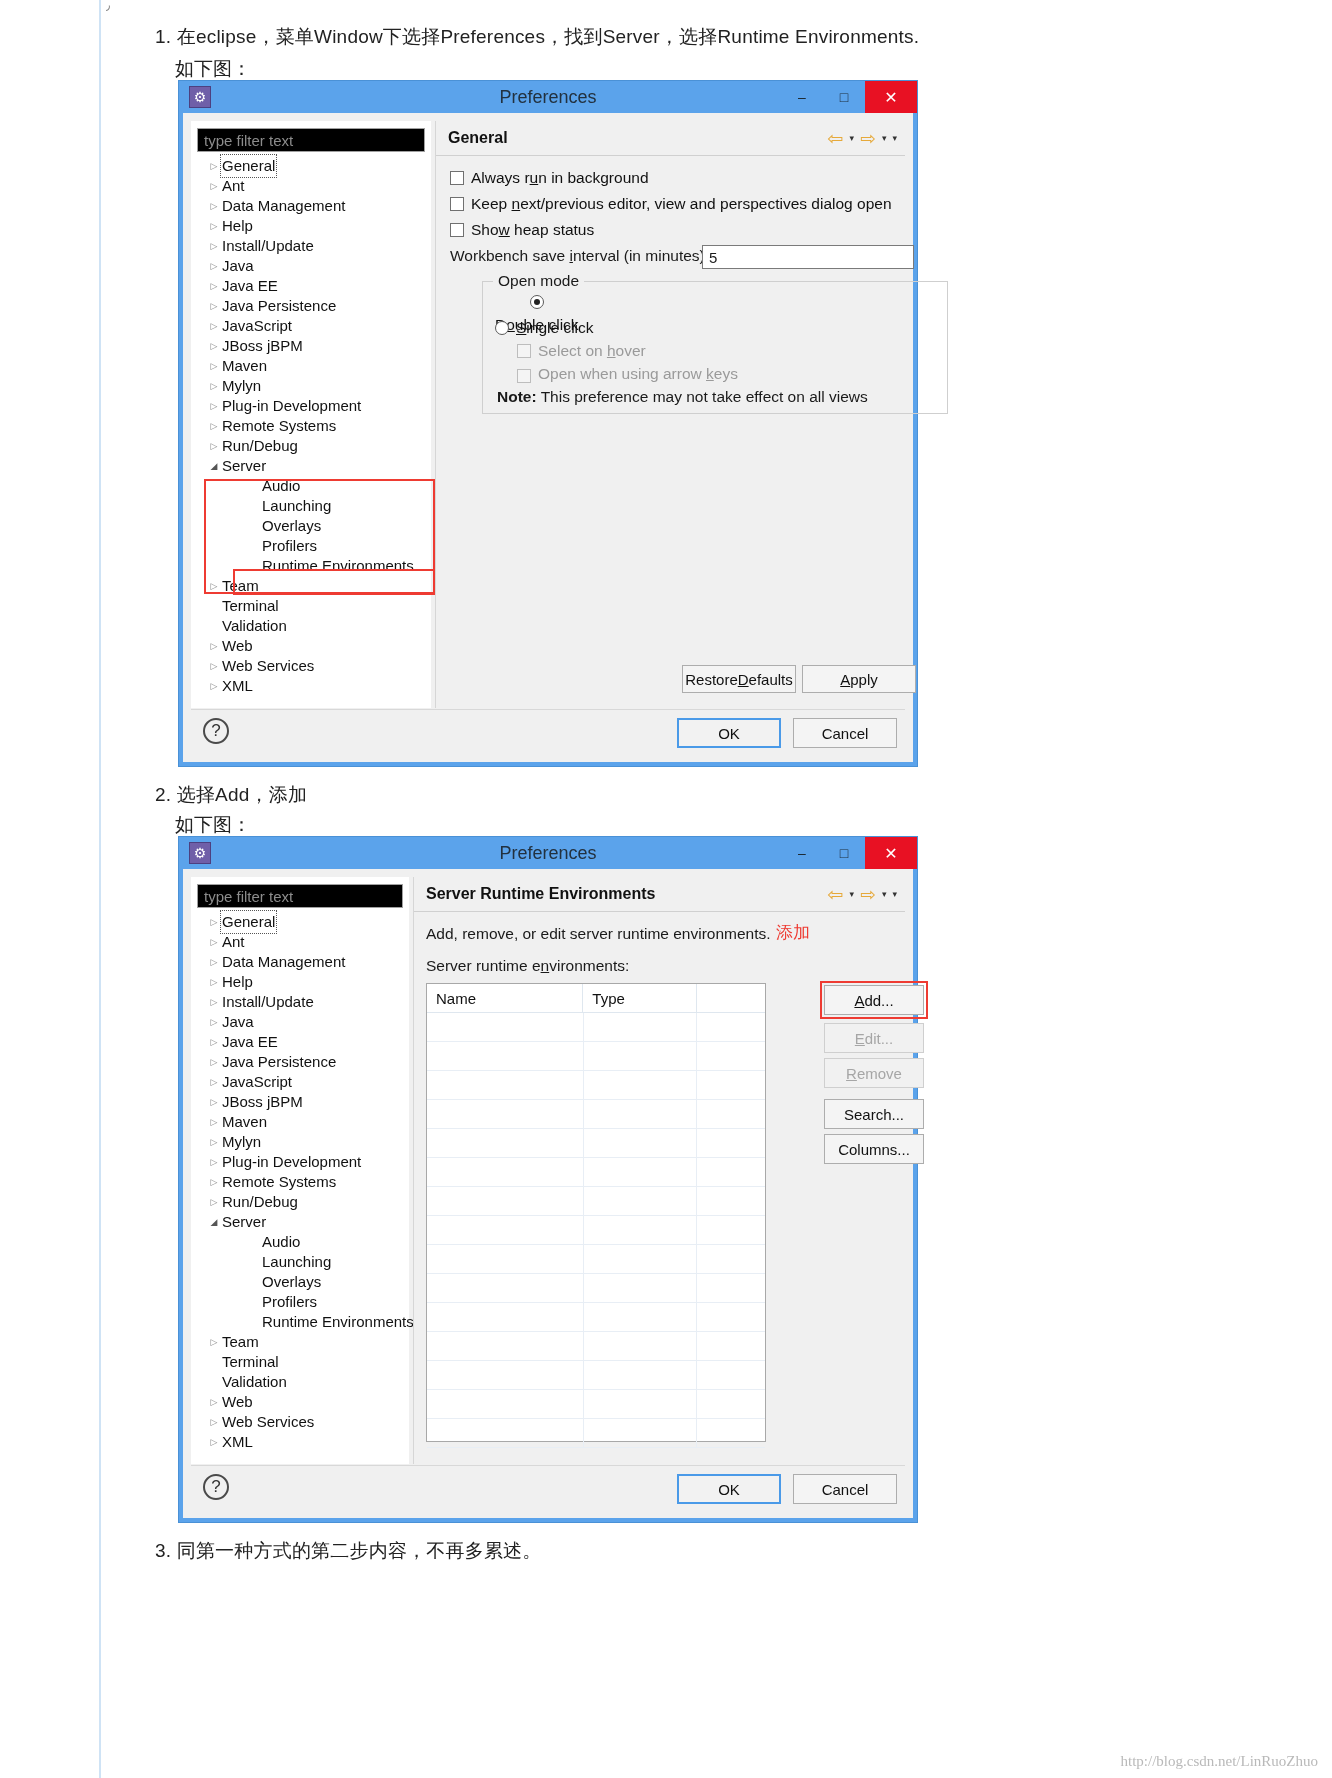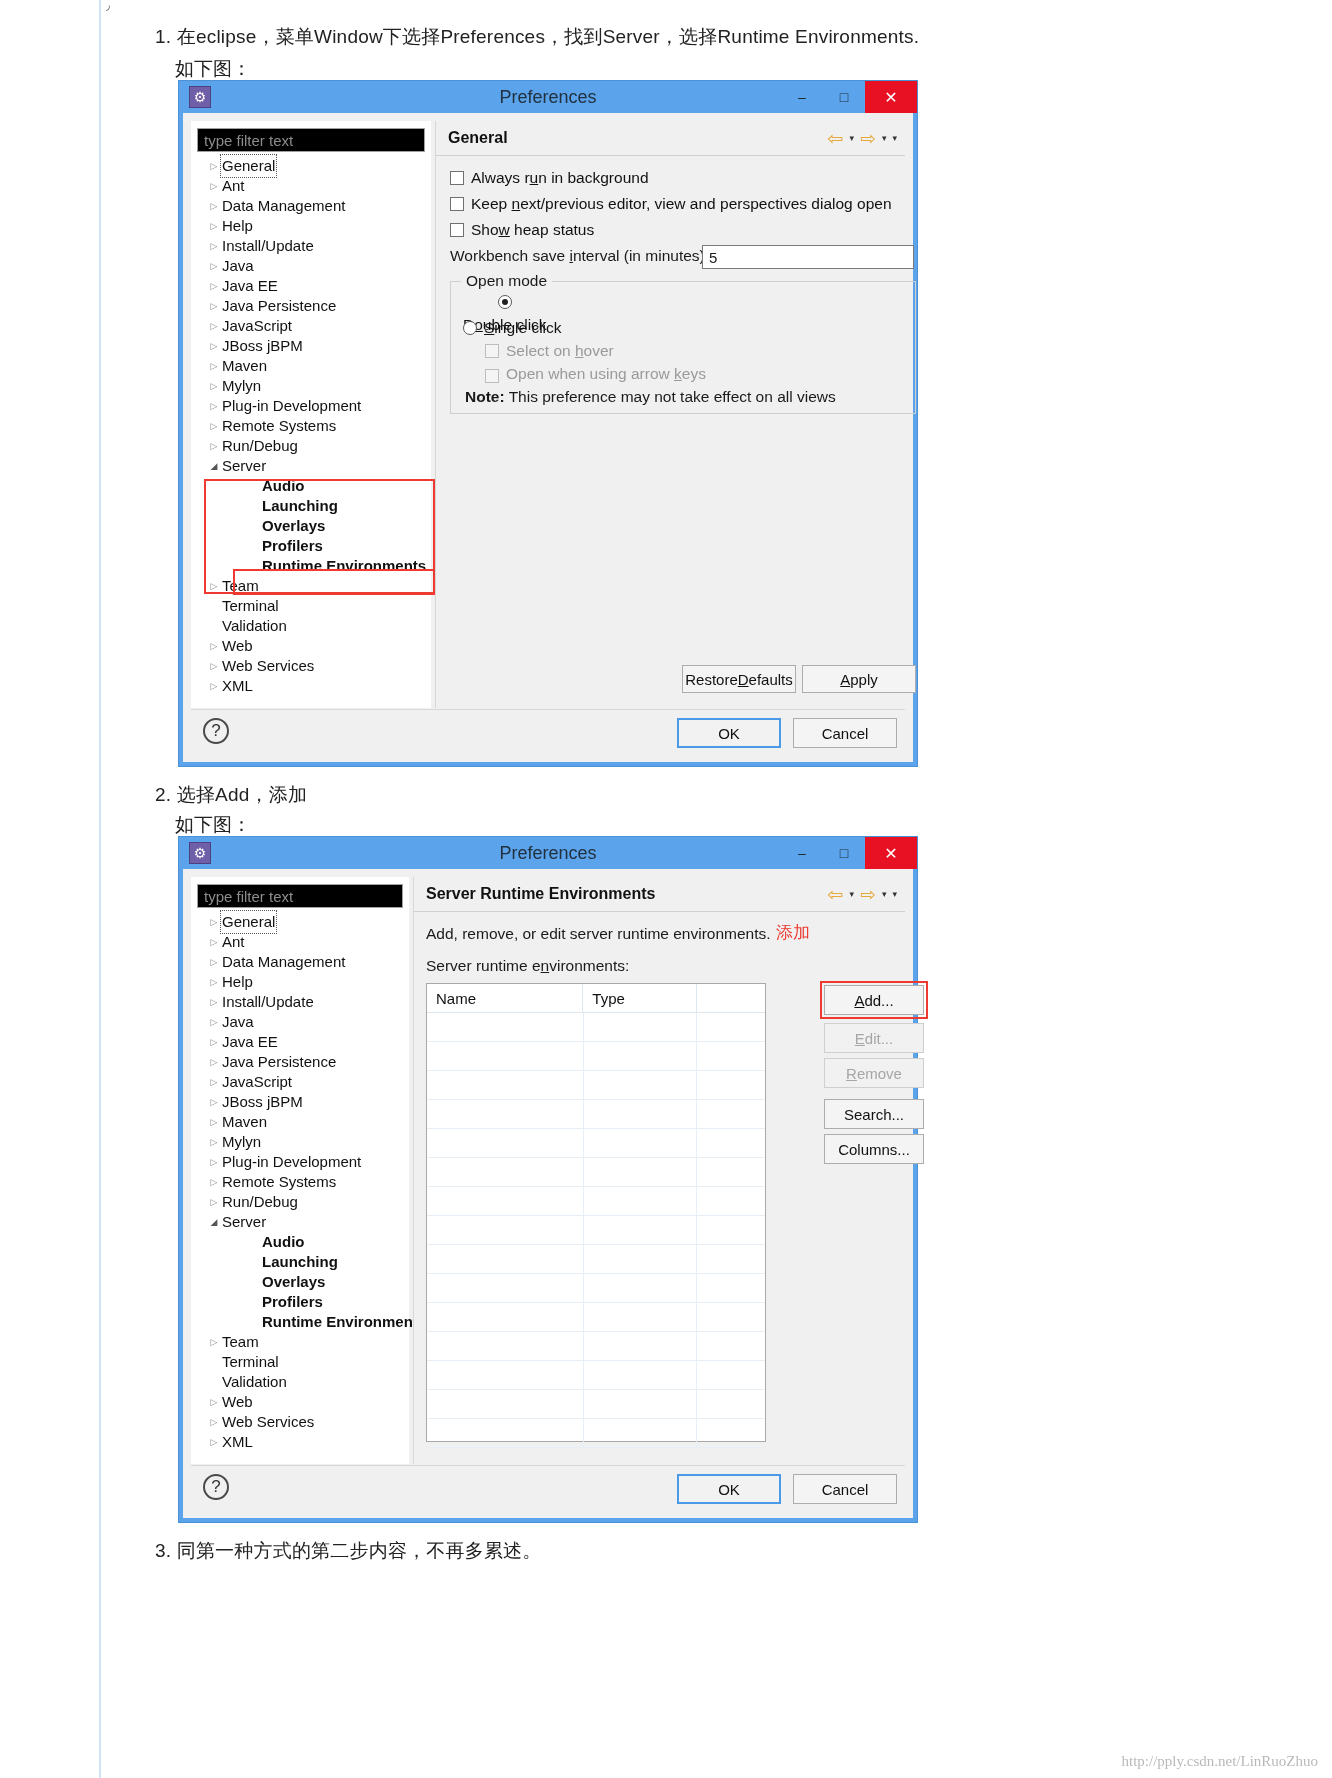--- a/index.html
+++ b/index.html
@@ -40,21 +40,21 @@
   .tree-panel{position:absolute;left:8px;top:8px;bottom:54px;width:240px;background:#ffffff;border:1px solid #ffffff;box-sizing:border-box;}
   .filter-box{
     margin:6px 5px 4px 5px;height:24px;border:1px solid #a0a0a0;background:#000000;
     font-size:15px;color:#8c8c8c;padding:2px 6px;box-sizing:border-box;line-height:20px;
   }
   .tree{font-size:15px;color:#111;padding-left:4px;}
   .tree-item{height:20px;line-height:20px;display:flex;align-items:center;white-space:nowrap;position:relative;}
   .tw{width:16px;display:inline-block;text-align:center;color:#8a8a8a;font-size:9px;flex:none;}
   .tw.open{color:#555;}
   .lvl1{padding-left:10px;}
-  .lvl2{padding-left:50px;font-weight:bold;}
+  .lvl2{padding-left:50px;}
   .tree-item.focus .lbl{outline:1px dotted #555;outline-offset:1px;}
 
   
   .content{position:absolute;top:8px;bottom:54px;left:252px;right:8px;background:#f0f0f0;border-left:1px solid #d6d6d6;box-sizing:border-box;}
   .content-head{
     height:34px;border-bottom:1px solid #d0d0d0;position:relative;
     display:flex;align-items:center;padding-left:12px;
   }
   .content-head .ch-title{font-weight:bold;font-size:16px;color:#111;}
   .nav-ctrls{position:absolute;right:8px;top:0;height:34px;display:flex;align-items:center;gap:6px;}
@@ -63,21 +63,21 @@
 
   
   .cb{width:14px;height:14px;border:1px solid #707070;background:#fff;display:inline-block;box-sizing:border-box;flex:none;}
   .cb.dim{border-color:#bdbdbd;background:#f4f4f4;}
   .radio{width:14px;height:14px;border:1px solid #5a5a5a;border-radius:50%;background:#fff;display:inline-block;box-sizing:border-box;flex:none;position:relative;}
   .radio.on::after{content:"";position:absolute;left:3px;top:3px;width:6px;height:6px;border-radius:50%;background:#222;}
   .row{display:flex;align-items:center;gap:7px;font-size:15.5px;color:#111;}
   .row.dim{color:#9a9a9a;}
   u{text-decoration:underline;}
 
-  .group{border:1px solid #cfcfcf;position:relative;}
+  .group{border:1px solid #cfcfcf;position:relative;margin-left:32px;}
   .group-title{position:absolute;top:-10px;left:10px;background:#f0f0f0;padding:0 5px;font-size:15.5px;}
 
   .field{border:1px solid #7a7a7a;background:#fff;font-size:15px;padding:2px 6px;box-sizing:border-box;}
 
   .btn{
     border:1px solid #adadad;background:#f4f4f4;font-size:15px;color:#111;
     display:flex;align-items:center;justify-content:center;box-sizing:border-box;
   }
   .btn.primary{border:2px solid #4a9ae8;background:#f2f2f2;}
   .btn.dim{color:#a6a6a6;background:#f1f1f1;border-color:#cfcfcf;}
@@ -550,13 +550,13 @@
 
     <div class="footer">
       <div class="help-q">?</div>
       <div class="btn primary" style="position:absolute;right:124px;top:8px;width:104px;height:30px;">OK</div>
       <div class="btn" style="position:absolute;right:8px;top:8px;width:104px;height:30px;">Cancel</div>
     </div>
   </div>
 </div>
 
 <div class="step" style="left:155px;top:1538px;">3. 同第一种方式的第二步内容，不再多累述。</div>
-<div class="watermark">http://pply.csdn.net/LinRuoZhuo</div>
+<div class="watermark">http://blog.csdn.net/LinRuoZhuo</div>
 
 </body></html>

